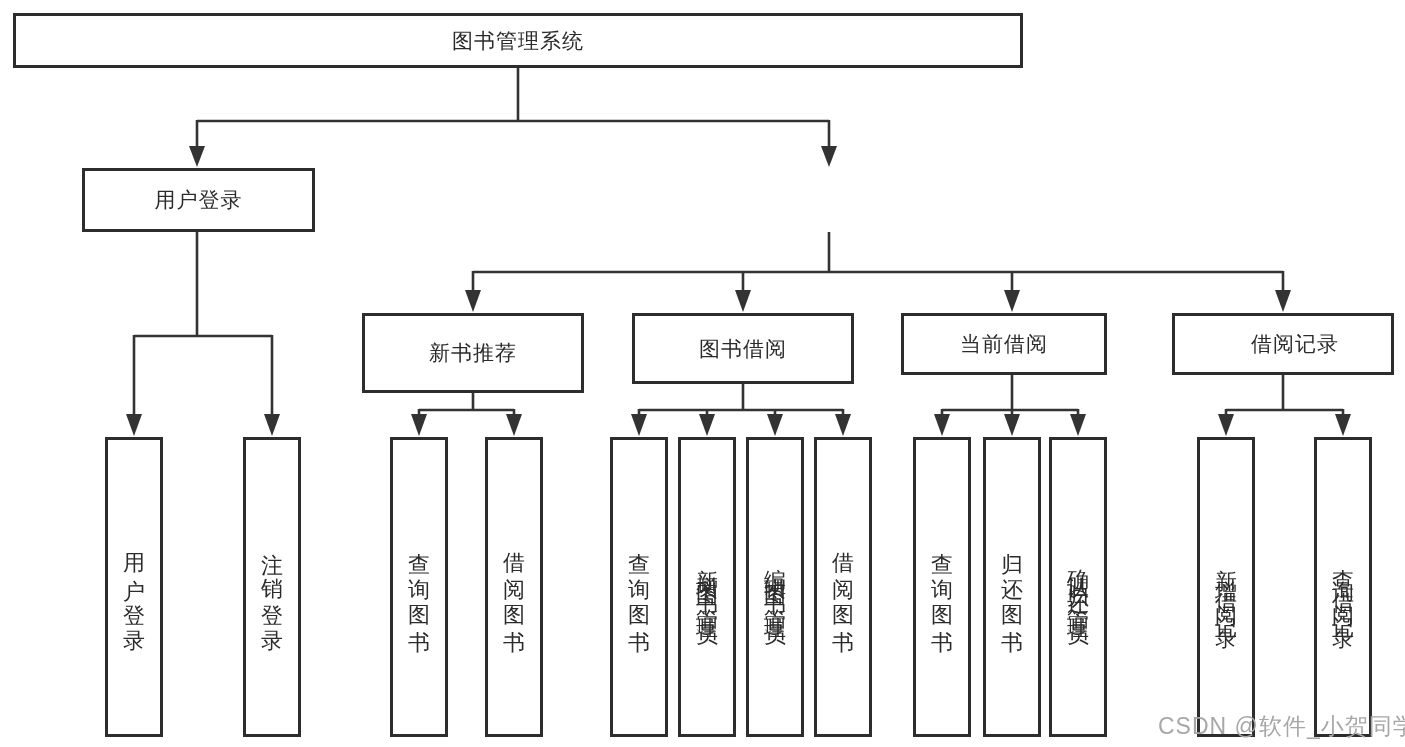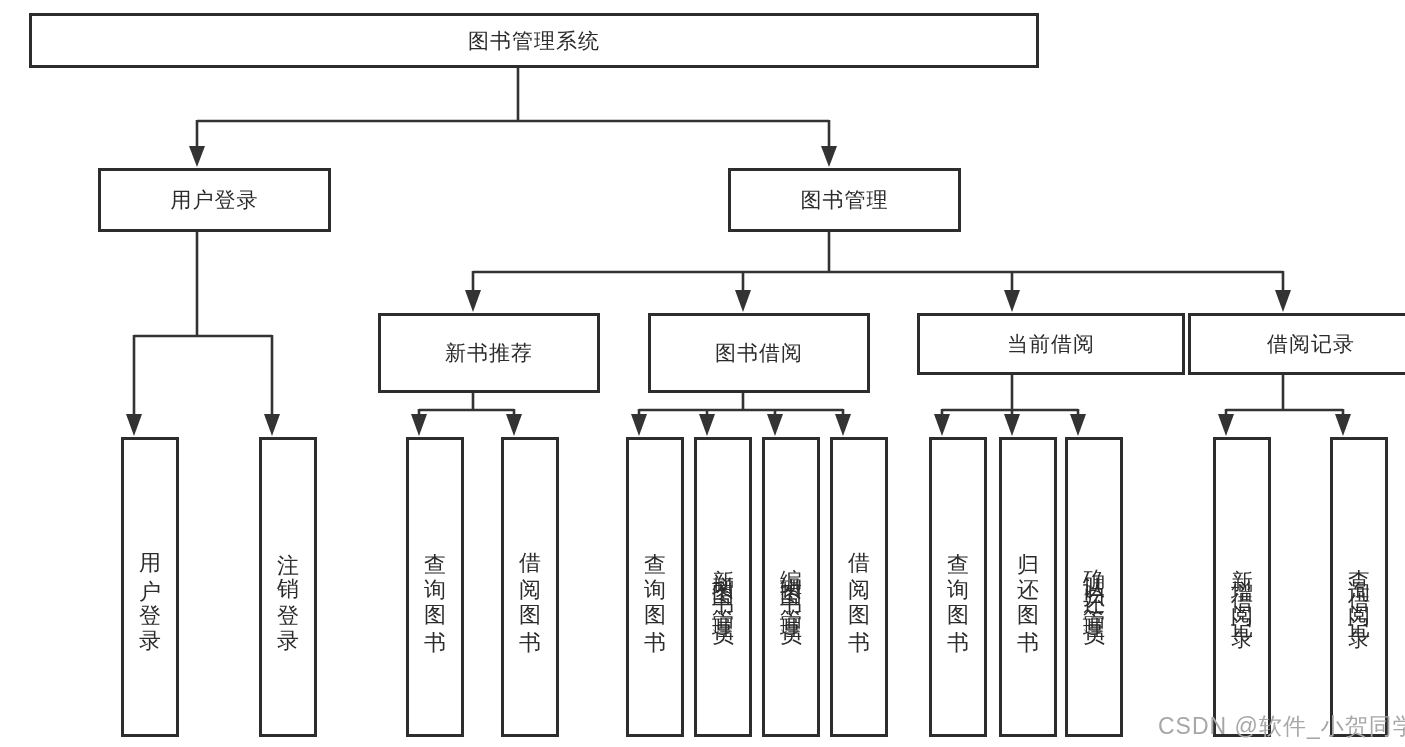--- a/index.html
+++ b/index.html
@@ -13,21 +13,20 @@
   #wires{position:absolute;left:0;top:0;z-index:1;}
   .box{
     position:absolute;
     box-sizing:border-box;
     background:#ffffff;
     border:3px solid #2d2d2d;
     display:flex;align-items:center;justify-content:center;
     color:#2b2b2b;
     z-index:2;
     text-align:center;
-    margin-left:16px;
   }
   .hbox{font-size:21px;letter-spacing:1px;}
   .leaf{width:58px;top:437px;height:300px;}
   .vtext{
     writing-mode:vertical-rl;
     text-orientation:mixed;
     font-size:22px;
     line-height:1;
     white-space:nowrap;
   }
@@ -96,31 +95,28 @@
     </g>
   </svg>
 
   <div class="box hbox" style="left:13px;top:13px;width:1010px;height:55px;">
     <span>图书管理系统</span>
   </div>
 
   <div class="box hbox" style="left:82px;top:168px;width:233px;height:64px;">
     <span>用户登录</span>
   </div>
-  <div class="box hbox" style="left:712px;top:168px;width:233px;height:64px;">
-    <span>图书管理</span>
-  </div>
 
   <div class="box hbox" style="left:362px;top:313px;width:222px;height:80px;">
     <span>新书推荐</span>
   </div>
-  <div class="box hbox" style="left:632px;top:313px;width:222px;height:80px;">
+  <div class="box hbox" style="left:632px;top:313px;width:222px;height:71px;">
     <span>图书借阅</span>
   </div>
-  <div class="box hbox" style="left:901px;top:313px;width:268px;height:62px;">
+  <div class="box hbox" style="left:901px;top:313px;width:206px;height:62px;">
     <span>当前借阅</span>
   </div>
   <div class="box hbox" style="left:1172px;top:313px;width:222px;height:62px;padding-left:24px;">
     <span>借阅记录</span>
   </div>
 
   <div class="box leaf" style="left:105px;">
     <span class="vtext ls-wide">用户登录</span>
   </div>
   <div class="box leaf" style="left:243px;">

